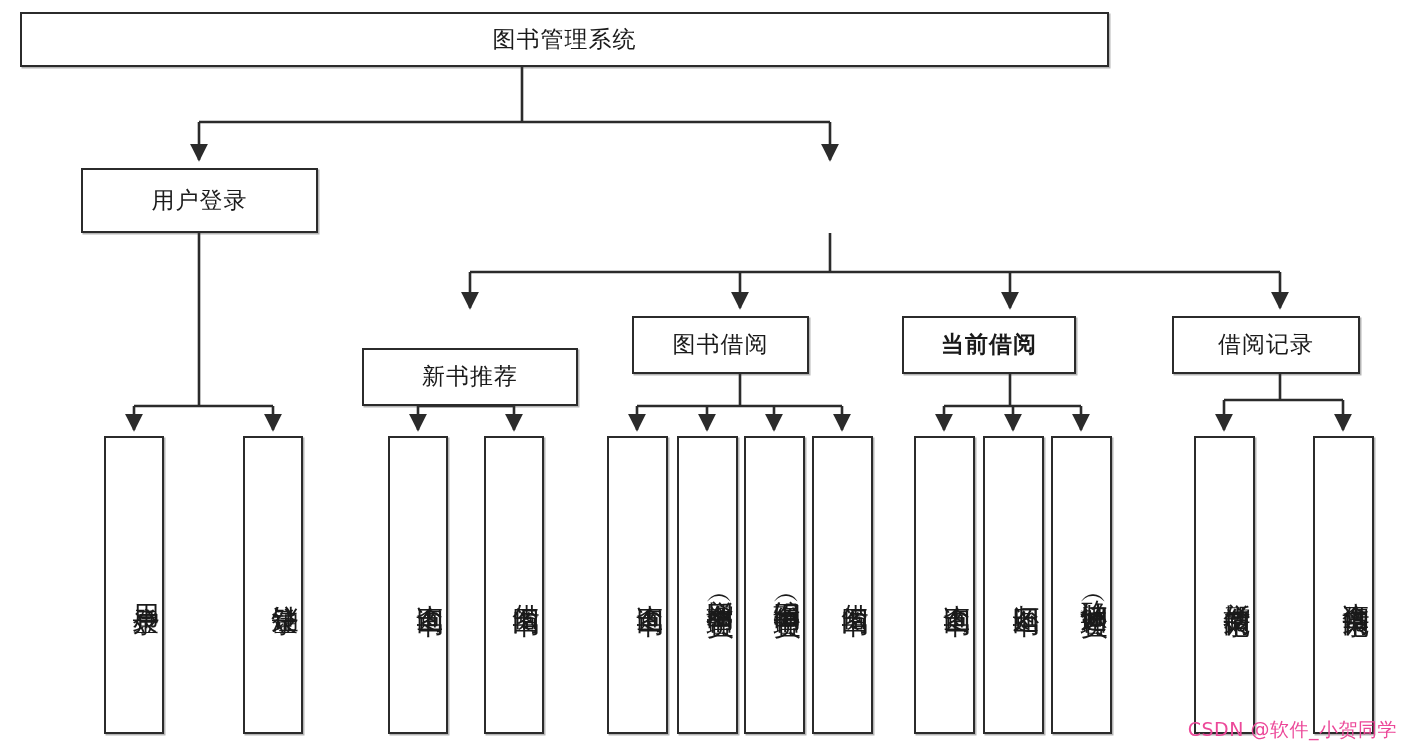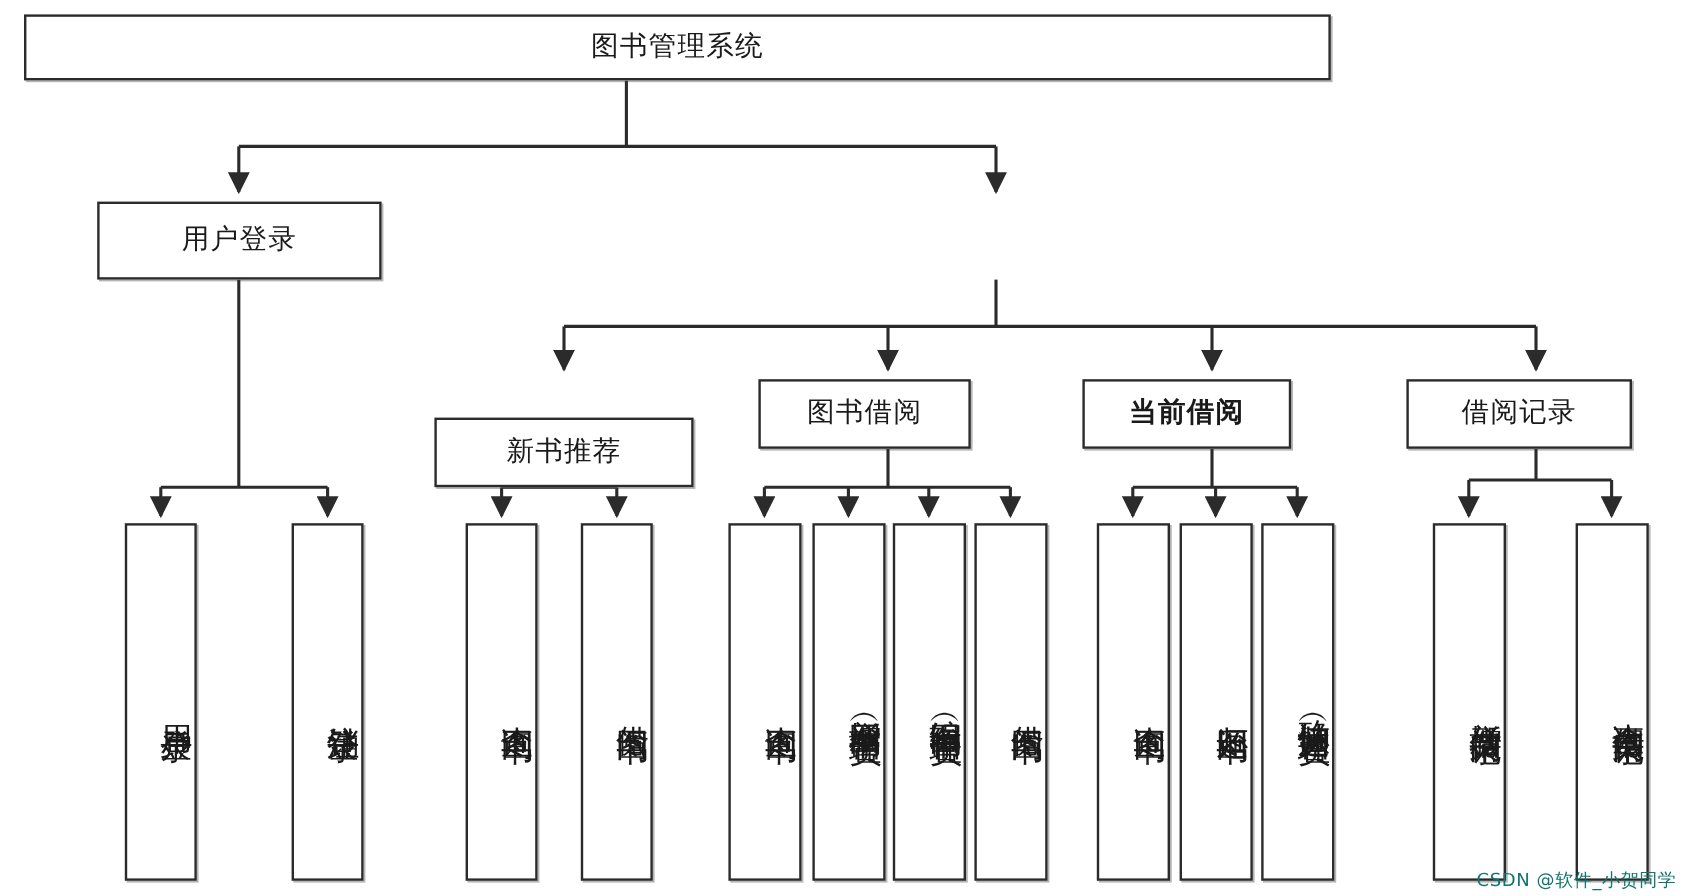--- a/index.html
+++ b/index.html
@@ -52,22 +52,22 @@
   .node.vert .vlabel {
     writing-mode: vertical-rl;
     text-orientation: upright;
     display: block;
     margin-top: 4px;
   }
   .watermark {
     position: absolute;
     right: 8px;
     bottom: 4px;
-    font-size: 15px;
-    color: #0f766e;
+    font-size: 19px;
+    color: #ec4899;
     letter-spacing: 0.5px;
     white-space: nowrap;
     font-family: "DejaVu Sans", "Liberation Sans", sans-serif;
   }
 </style>
 </head>
 <body>
 
 <div id="canvas">
 

